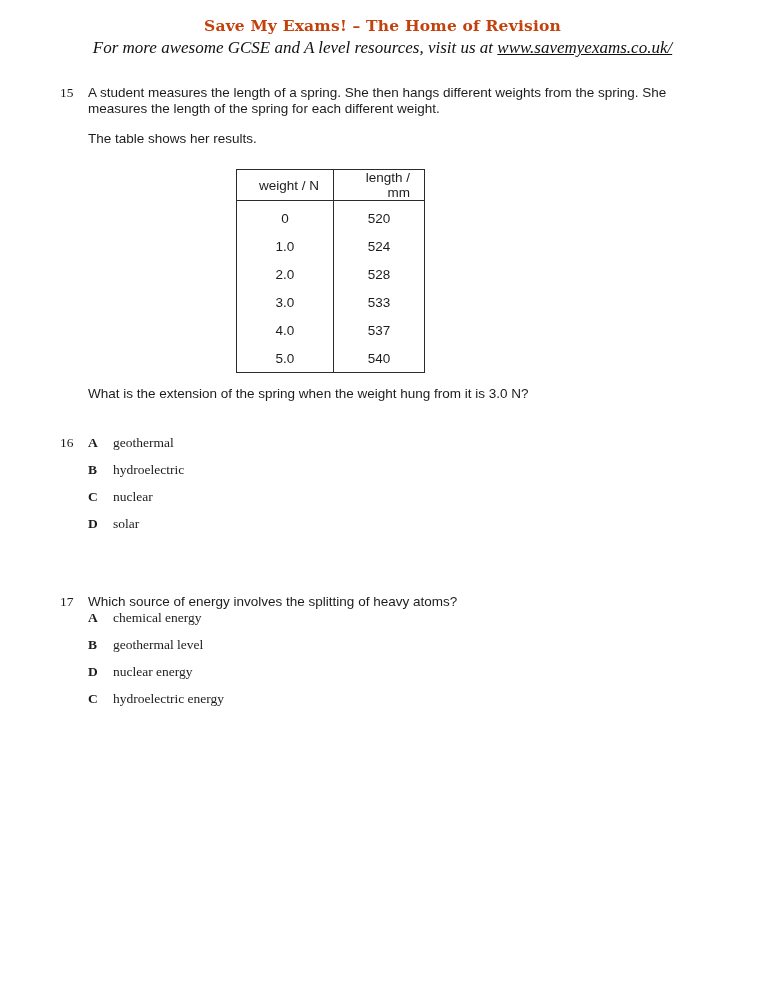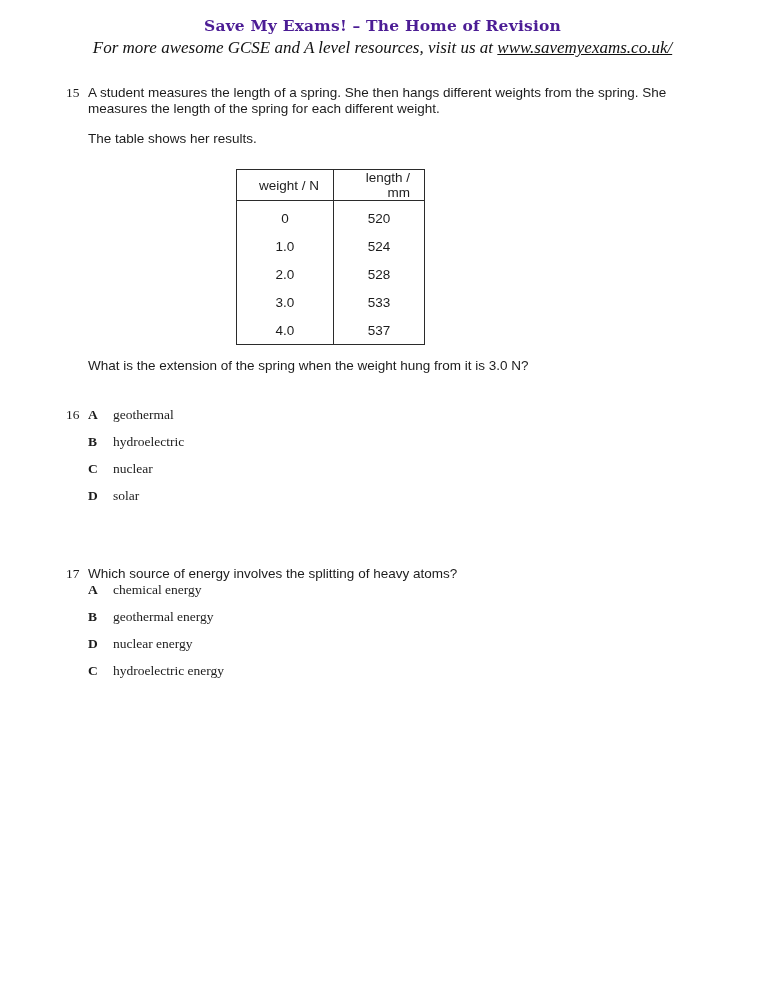--- a/index.html
+++ b/index.html
@@ -12,36 +12,36 @@
     font-size:13.5px;
     color:#1c1c1c;
     overflow:hidden;
   }
   
   .hdr { padding-top:16px; text-align:center; }
   .hdr-title {
     font-family:"DejaVu Serif", serif;
     font-weight:bold;
     font-size:15.5px;
-    color:#4c1d95;
+    color:#c2410c;
     letter-spacing:0.2px;
   }
   .hdr-sub {
     margin-top:3px;
     font-family:"Liberation Serif", serif;
     font-style:italic;
     font-size:17px;
     color:#111;
   }
   .hdr-sub a { color:inherit; text-decoration:underline; cursor:pointer; }
 
   
   .question { position:relative; padding-left:88px; padding-right:55px; }
   .qnum {
-    position:absolute; left:66px; top:0;
+    position:absolute; left:60px; top:0;
     font-family:"Liberation Serif", serif;
     font-size:13.5px;
   }
   .qtext { margin:0; max-width:608px; line-height:16px; }
 
   .q15 { margin-top:27px; }
   .intro { margin:14px 0 0 0; line-height:16px; }
 
   .results-table {
     border-collapse:collapse;
@@ -117,20 +117,24 @@
             <td>528</td>
           </tr>
           <tr>
             <td>3.0</td>
             <td>533</td>
           </tr>
           <tr>
             <td>4.0</td>
             <td>537</td>
           </tr>
+          <tr>
+            <td>5.0</td>
+            <td>540</td>
+          </tr>
         </tbody>
       </table>
 
       <p class="subq">What is the extension of the spring when the weight hung from it is 3.0 N?</p>
 
     </div>
   </section>
 
   <section class="question q16">
     <span class="qnum">16</span>
@@ -154,21 +158,21 @@
 
   <section class="question q17">
     <span class="qnum">17</span>
     <div class="qbody">
       <p class="qtext">Which source of energy involves the splitting of heavy atoms?</p>
       <div class="options-v">
         <div class="option-v">
           <span class="letter">A</span><span>chemical energy</span>
         </div>
         <div class="option-v">
-          <span class="letter">B</span><span>geothermal energy</span>
+          <span class="letter">B</span><span>geothermal level</span>
         </div>
         <div class="option-v">
           <span class="letter">D</span><span>nuclear energy</span>
         </div>
         <div class="option-v">
           <span class="letter">C</span><span>hydroelectric energy</span>
         </div>
       </div>
     </div>
   </section>

